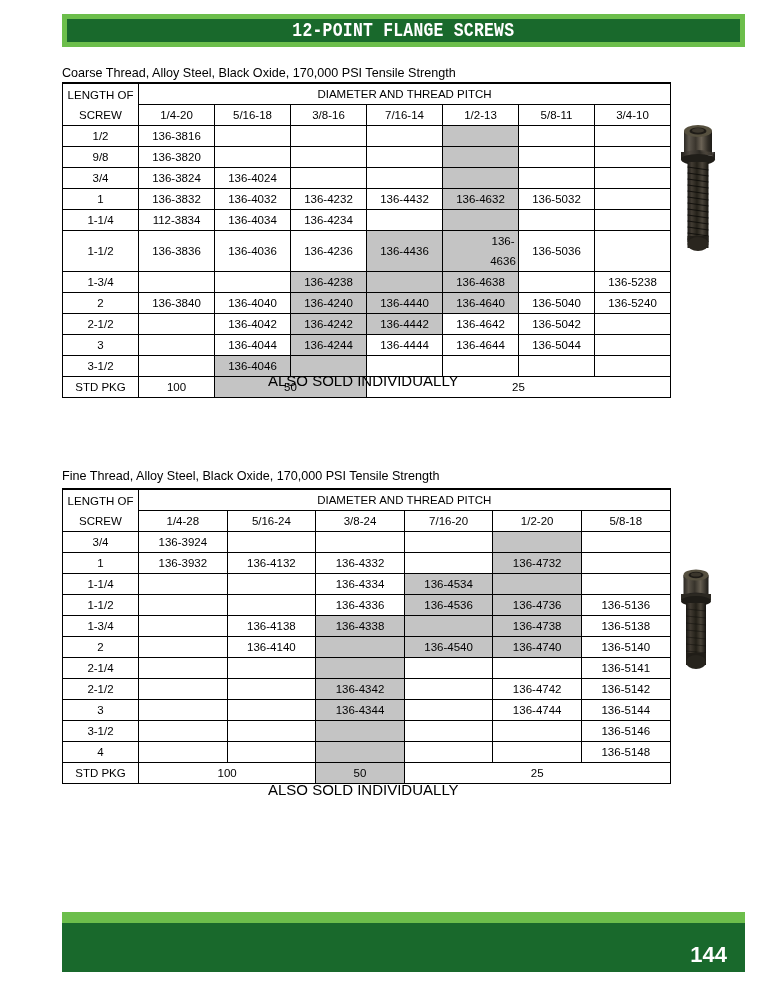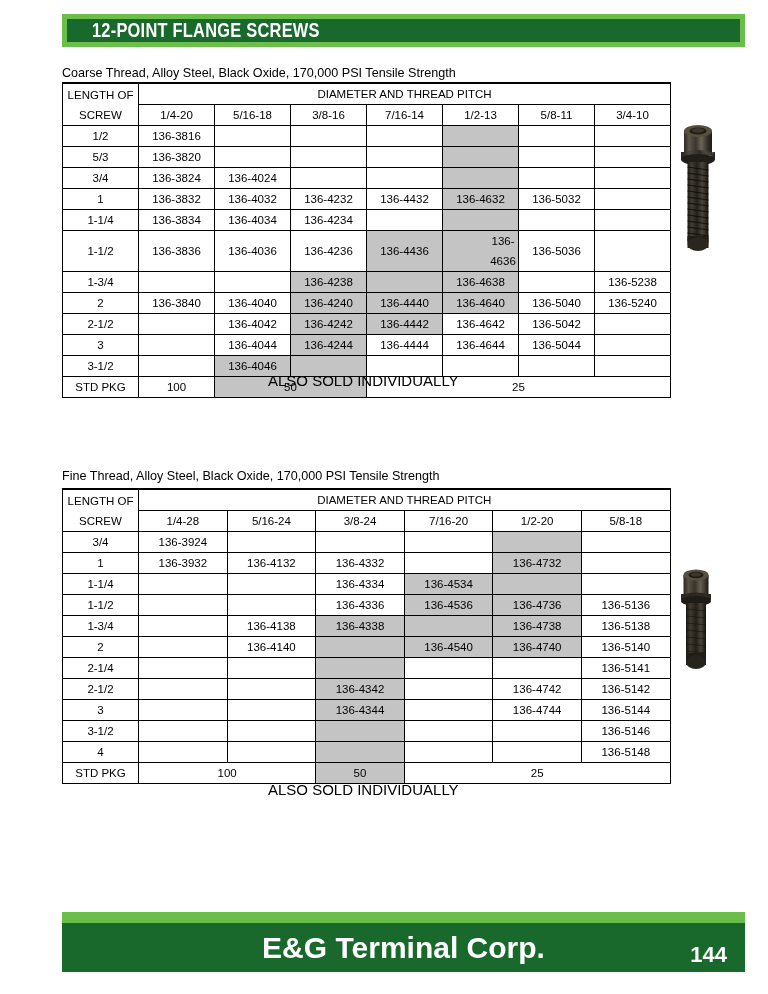--- a/index.html
+++ b/index.html
@@ -26,21 +26,22 @@
     background: #6cbe4b;
     padding: 5px;
     box-sizing: border-box;
   }
   .banner-inner {
     width: 100%;
     height: 100%;
     background: #19692c;
     display: flex;
     align-items: center;
-    justify-content: flex-start;
+    justify-content: center;
+    font-family: Liberation Mono, monospace;
   }
   .banner-title {
     color: #ffffff;
     font-size: 20px;
     font-weight: bold;
     letter-spacing: 0.3px;
     transform: scaleX(0.82);
     transform-origin: center;
     white-space: nowrap;
   }
@@ -208,21 +209,21 @@
         <td class="len-cell">1/2</td>
         <td class="part">136-3816</td>
         <td class="part"></td>
         <td class="part"></td>
         <td class="part"></td>
         <td class="part shaded" style="background: rgb(196, 196, 196);"></td>
         <td class="part"></td>
         <td class="part"></td>
       </tr>
       <tr>
-        <td class="len-cell">5/3</td>
+        <td class="len-cell">9/8</td>
         <td class="part">136-3820</td>
         <td class="part"></td>
         <td class="part"></td>
         <td class="part"></td>
         <td class="part shaded" style="background: rgb(196, 196, 196);"></td>
         <td class="part"></td>
         <td class="part"></td>
       </tr>
       <tr>
         <td class="len-cell">3/4</td>
@@ -239,21 +240,21 @@
         <td class="part">136-3832</td>
         <td class="part">136-4032</td>
         <td class="part">136-4232</td>
         <td class="part">136-4432</td>
         <td class="part shaded" style="background: rgb(196, 196, 196);">136-4632</td>
         <td class="part">136-5032</td>
         <td class="part"></td>
       </tr>
       <tr>
         <td class="len-cell">1-1/4</td>
-        <td class="part">136-3834</td>
+        <td class="part">112-3834</td>
         <td class="part">136-4034</td>
         <td class="part">136-4234</td>
         <td class="part"></td>
         <td class="part shaded" style="background: rgb(196, 196, 196);"></td>
         <td class="part"></td>
         <td class="part"></td>
       </tr>
       <tr>
         <td class="len-cell">1-1/2</td>
         <td class="part">136-3836</td>
@@ -549,15 +550,14 @@
     <line x1="10" y1="67" x2="30" y2="69"></line>
     <line x1="10" y1="74" x2="30" y2="76"></line>
     <line x1="10" y1="81" x2="30" y2="83"></line>
     <line x1="10" y1="88" x2="30" y2="90"></line>
   </g>
   <path d="M10 96 Q20 110 30 96 L30 90 L10 90 Z" fill="#201d17"></path>
   <ellipse cx="20" cy="99" rx="10" ry="7" fill="#27241d"></ellipse>
 </svg>
 
 <div class="footer" style="background: rgb(25, 105, 44); border-top-color: rgb(108, 190, 75);">
-  <div class="footer-title">E&amp;G Terminal Corp.</div>
   <div class="footer-page">144</div>
 </div>
 
 </body></html>

